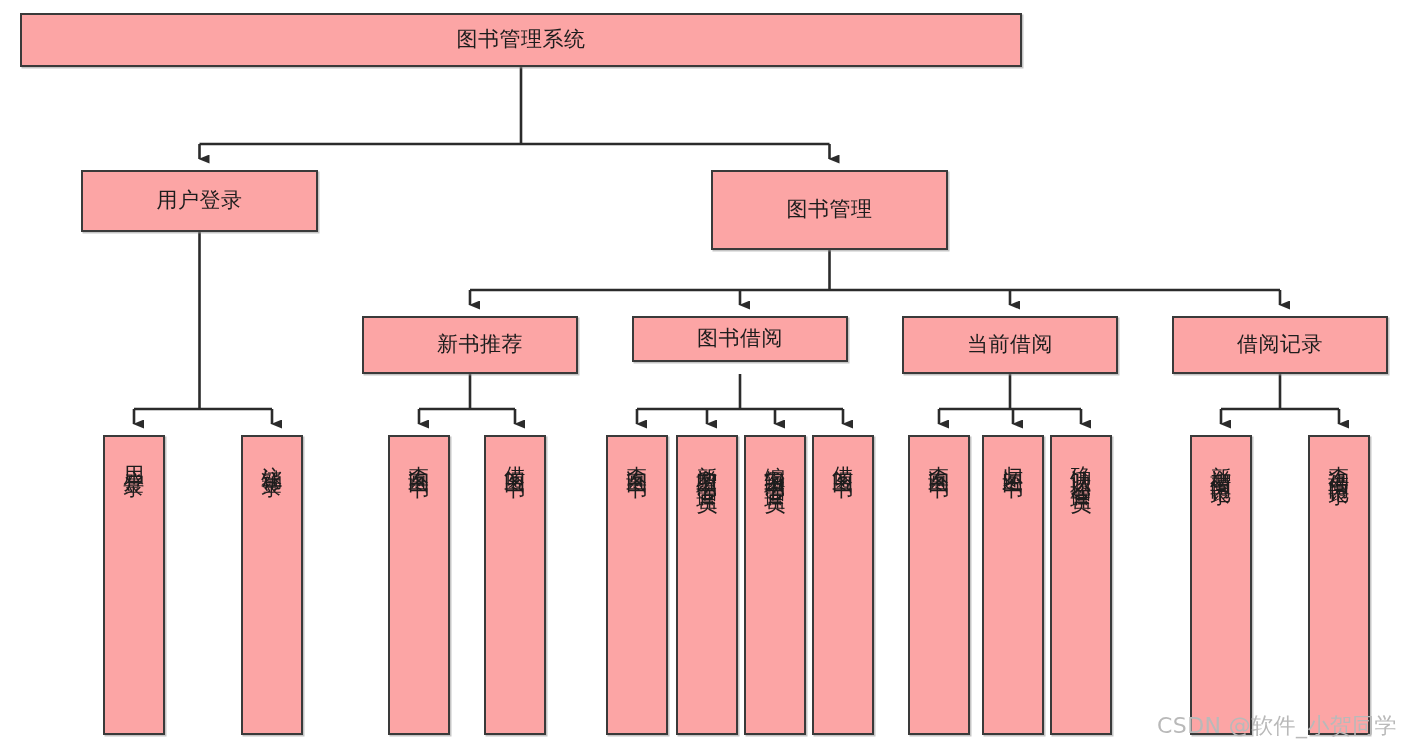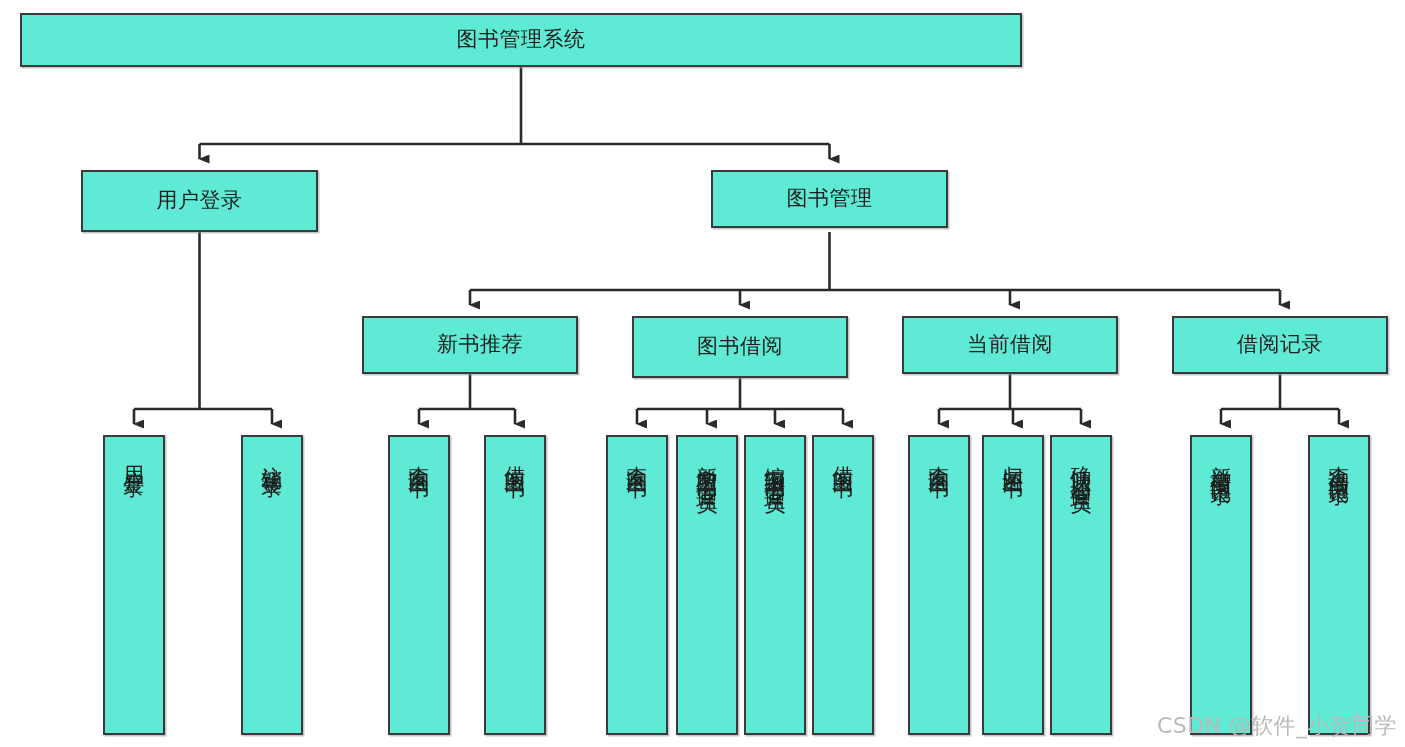--- a/index.html
+++ b/index.html
@@ -23,21 +23,21 @@
     position: absolute;
     left: 0;
     top: 0;
     width: 1405px;
     height: 747px;
     pointer-events: none;
   }
   .node {
     position: absolute;
     box-sizing: border-box;
-    background: #5eead4;
+    background: #fca5a5;
     border: 2.5px solid #3a3a3a;
     display: flex;
     align-items: center;
     justify-content: center;
     box-shadow: 1.5px 1.5px 0 rgba(150,150,150,0.55);
   }
   .node .label {
     color: #1d1d1d;
     font-size: 21px;
     line-height: 1.22;
@@ -115,28 +115,28 @@
       </g>
   </svg>
 
   <div class="node" style="left: 20px; top: 13px; width: 1002px; height: 54px;">
     <span class="label">图书管理系统</span>
   </div>
 
   <div class="node" style="left: 81px; top: 170px; width: 237px; height: 62px;">
     <span class="label">用户登录</span>
   </div>
-  <div class="node" style="left: 711px; top: 170px; width: 237px; height: 58px;">
+  <div class="node" style="left: 711px; top: 170px; width: 237px; height: 80px;">
     <span class="label">图书管理</span>
   </div>
 
   <div class="node" style="left: 362px; top: 316px; width: 216px; height: 58px; padding-left: 20px;">
     <span class="label">新书推荐</span>
   </div>
-  <div class="node" style="left: 632px; top: 316px; width: 216px; height: 62px;">
+  <div class="node" style="left: 632px; top: 316px; width: 216px; height: 46px;">
     <span class="label">图书借阅</span>
   </div>
   <div class="node" style="left: 1172px; top: 316px; width: 216px; height: 58px;">
     <span class="label">借阅记录</span>
   </div>
   <div class="node" style="left: 902px; top: 316px; width: 216px; height: 58px;">
     <span class="label">当前借阅</span>
   </div>
 
   <div class="node vertical" style="left: 103px; top: 435px; width: 62px; height: 300px;">

